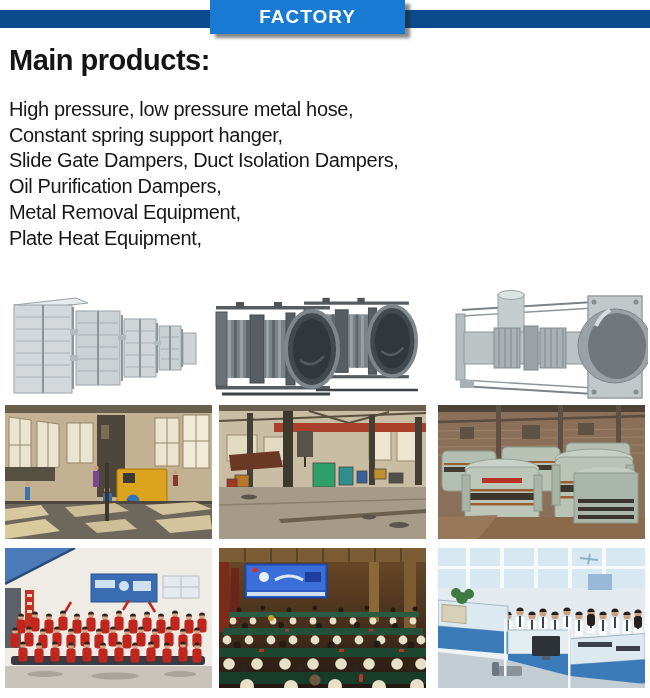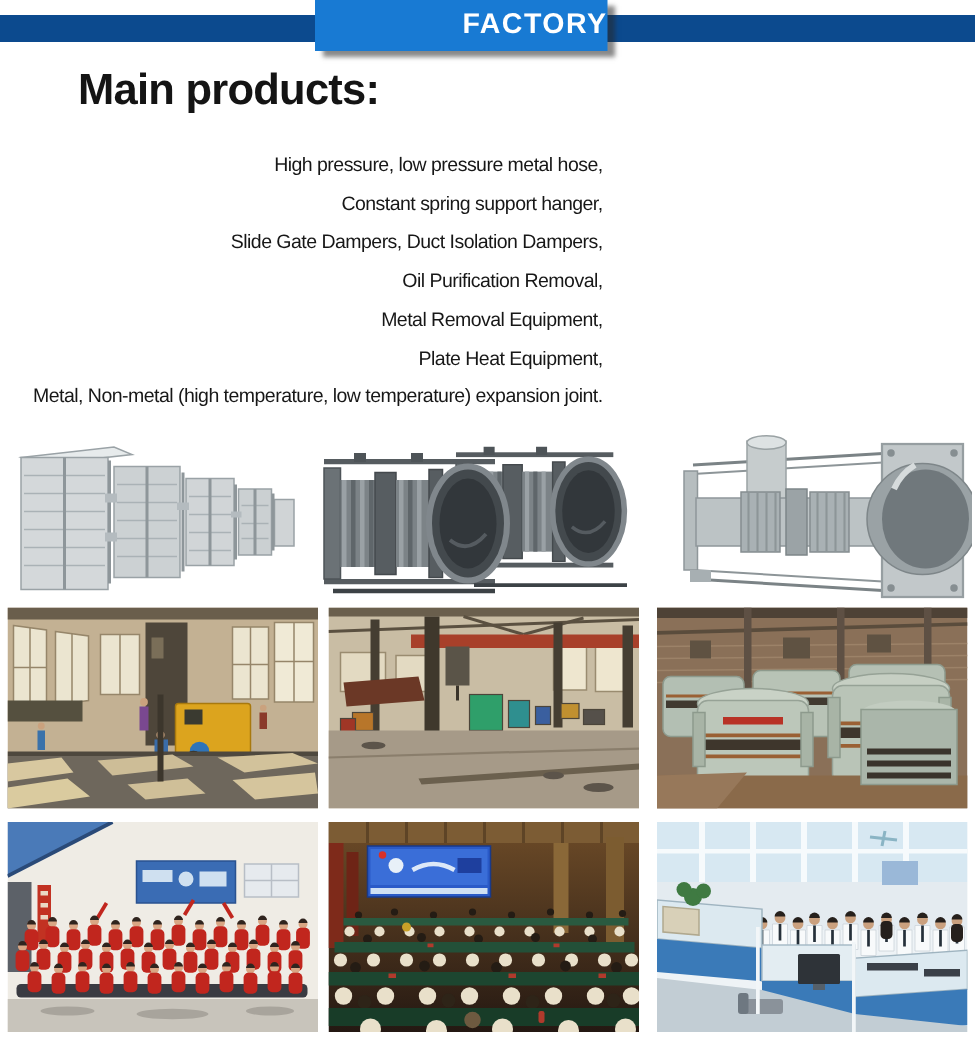--- a/index.html
+++ b/index.html
@@ -1,28 +1,28 @@
 <!DOCTYPE html>
 <html><head>
 <meta charset="utf-8">
 <style>
   html,body{margin:0;padding:0;background:#fff;}
   .page{position:relative;width:650px;height:698px;background:#ffffff;overflow:hidden;
         font-family:"Liberation Sans",sans-serif;}
   
   .header-bar{position:absolute;top:10px;left:0;width:650px;height:18px;background:#0c4a8e;}
   .banner{position:absolute;top:0;left:210px;width:195px;height:34px;background:#187ad3;
-          display:flex;align-items:center;justify-content:flex-end;
+          display:flex;align-items:center;justify-content:center;
           box-shadow:5px 4px 3px rgba(40,40,40,.55);}
   .banner span{color:#fff;font-weight:bold;font-size:19px;letter-spacing:1px;}
   
   .title{position:absolute;top:44px;left:9px;font-size:29px;font-weight:bold;color:#141414;
-         letter-spacing:-0.5px;margin-left:43px;}
-  .product-list{position:absolute;top:97px;left:22px;font-size:13px;line-height:25.7px;
-                color:#171717;letter-spacing:-0.35px;white-space:nowrap;text-align:right;}
+         letter-spacing:-0.5px;}
+  .product-list{position:absolute;top:97px;left:9px;font-size:20px;line-height:25.7px;
+                color:#171717;letter-spacing:-0.35px;white-space:nowrap;}
   
   .render{position:absolute;}
   #r1{left:6px;top:289px;width:196px;height:112px;}
   #r2{left:212px;top:292px;width:212px;height:112px;}
   #r3{left:436px;top:286px;width:212px;height:124px;}
   
   .photo{position:absolute;width:207px;}
   .row1{top:405px;height:134px;}
   .row2{top:548px;height:140px;}
   .c1{left:5px;} .c2{left:219px;} .c3{left:438px;}
@@ -36,24 +36,23 @@
   <div class="header-bar"></div>
   <div class="banner">
     <span>FACTORY</span>
   </div>
 
   <div class="title">Main products:</div>
   <div class="product-list">
     <div>High pressure, low pressure metal hose,</div>
     <div>Constant spring support hanger,</div>
     <div>Slide Gate Dampers, Duct Isolation Dampers,</div>
-    <div>Oil Purification Removal,</div>
+    <div>Oil Purification Dampers,</div>
     <div>Metal Removal Equipment,</div>
     <div>Plate Heat Equipment,</div>
-    <div>Metal, Non-metal (high temperature, low temperature) expansion joint.</div>
   </div>
 
   <svg id="r1" class="render" viewBox="0 0 196 112" preserveAspectRatio="none" role="img" aria-label="Row of grey slide gate damper modules">
     <g stroke="#9aa2a6" stroke-width="1">
       <polygon points="8,16 70,9 82,14 20,21" fill="#e7ebec"></polygon>
       <rect x="8" y="16" width="58" height="88" fill="#d4d8da"></rect>
       <rect x="70" y="22" width="44" height="74" fill="#ccd1d3"></rect>
       <rect x="118" y="30" width="32" height="58" fill="#d1d5d7"></rect>
       <rect x="153" y="37" width="22" height="44" fill="#cbd0d2"></rect>
       <rect x="177" y="44" width="13" height="31" fill="#d0d4d6"></rect>

